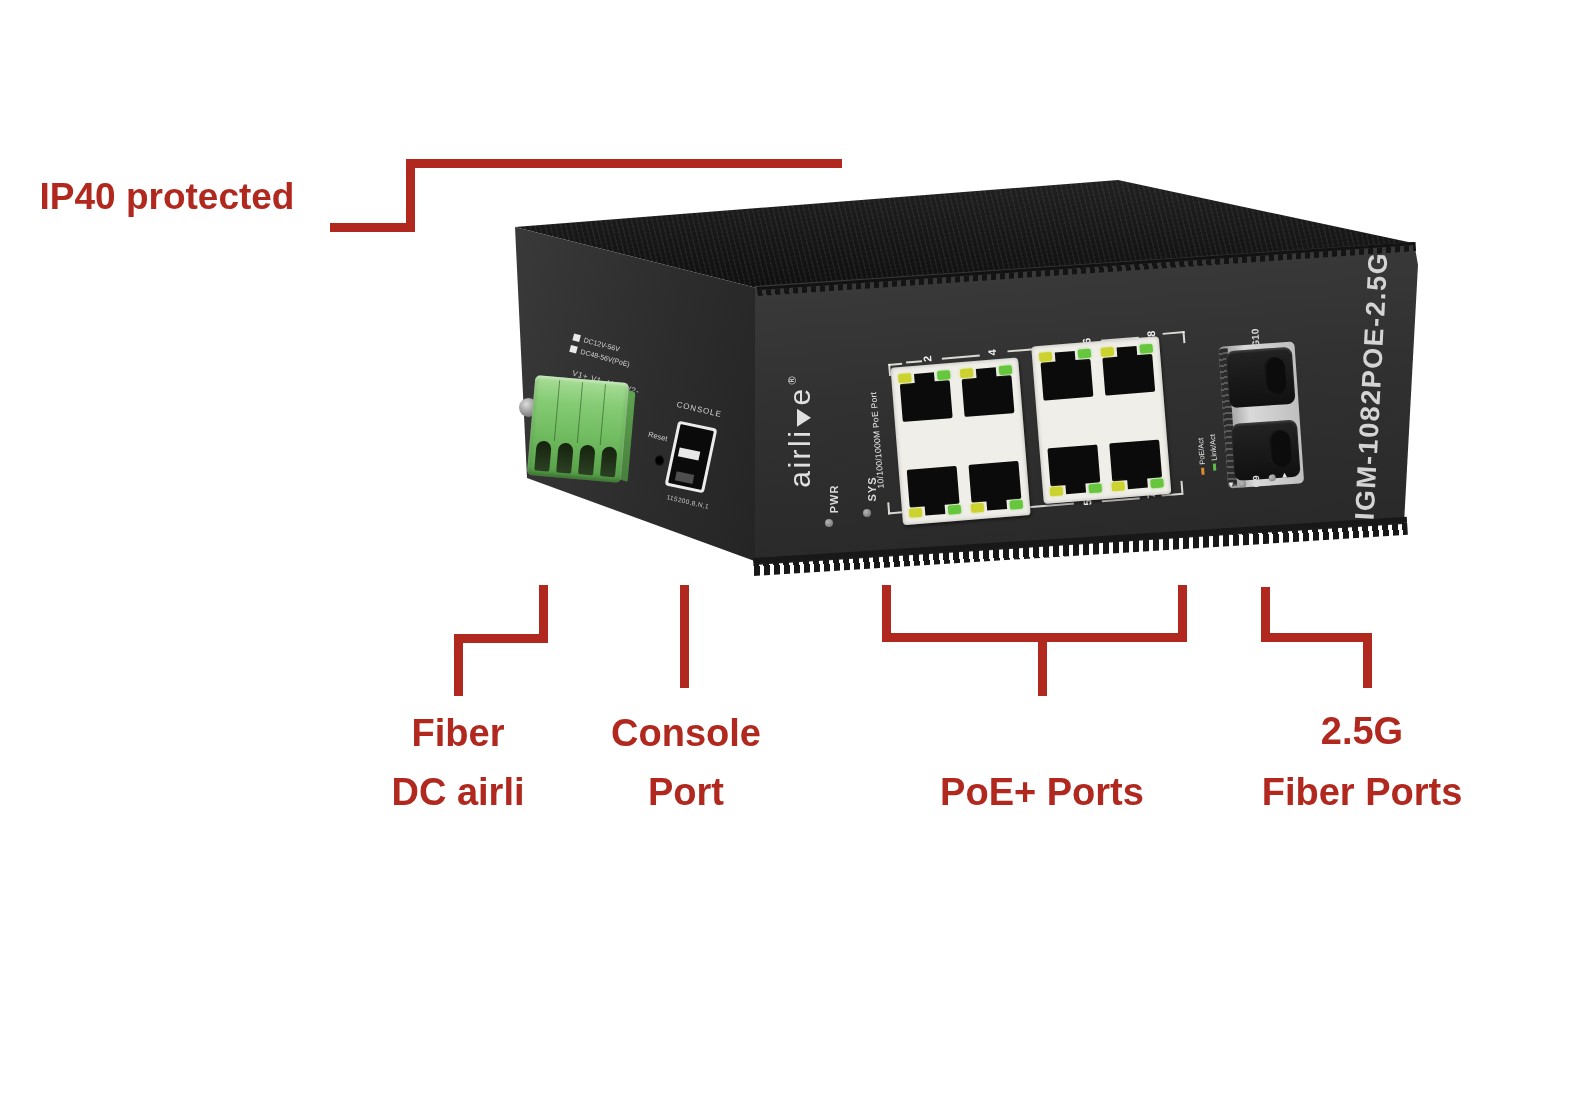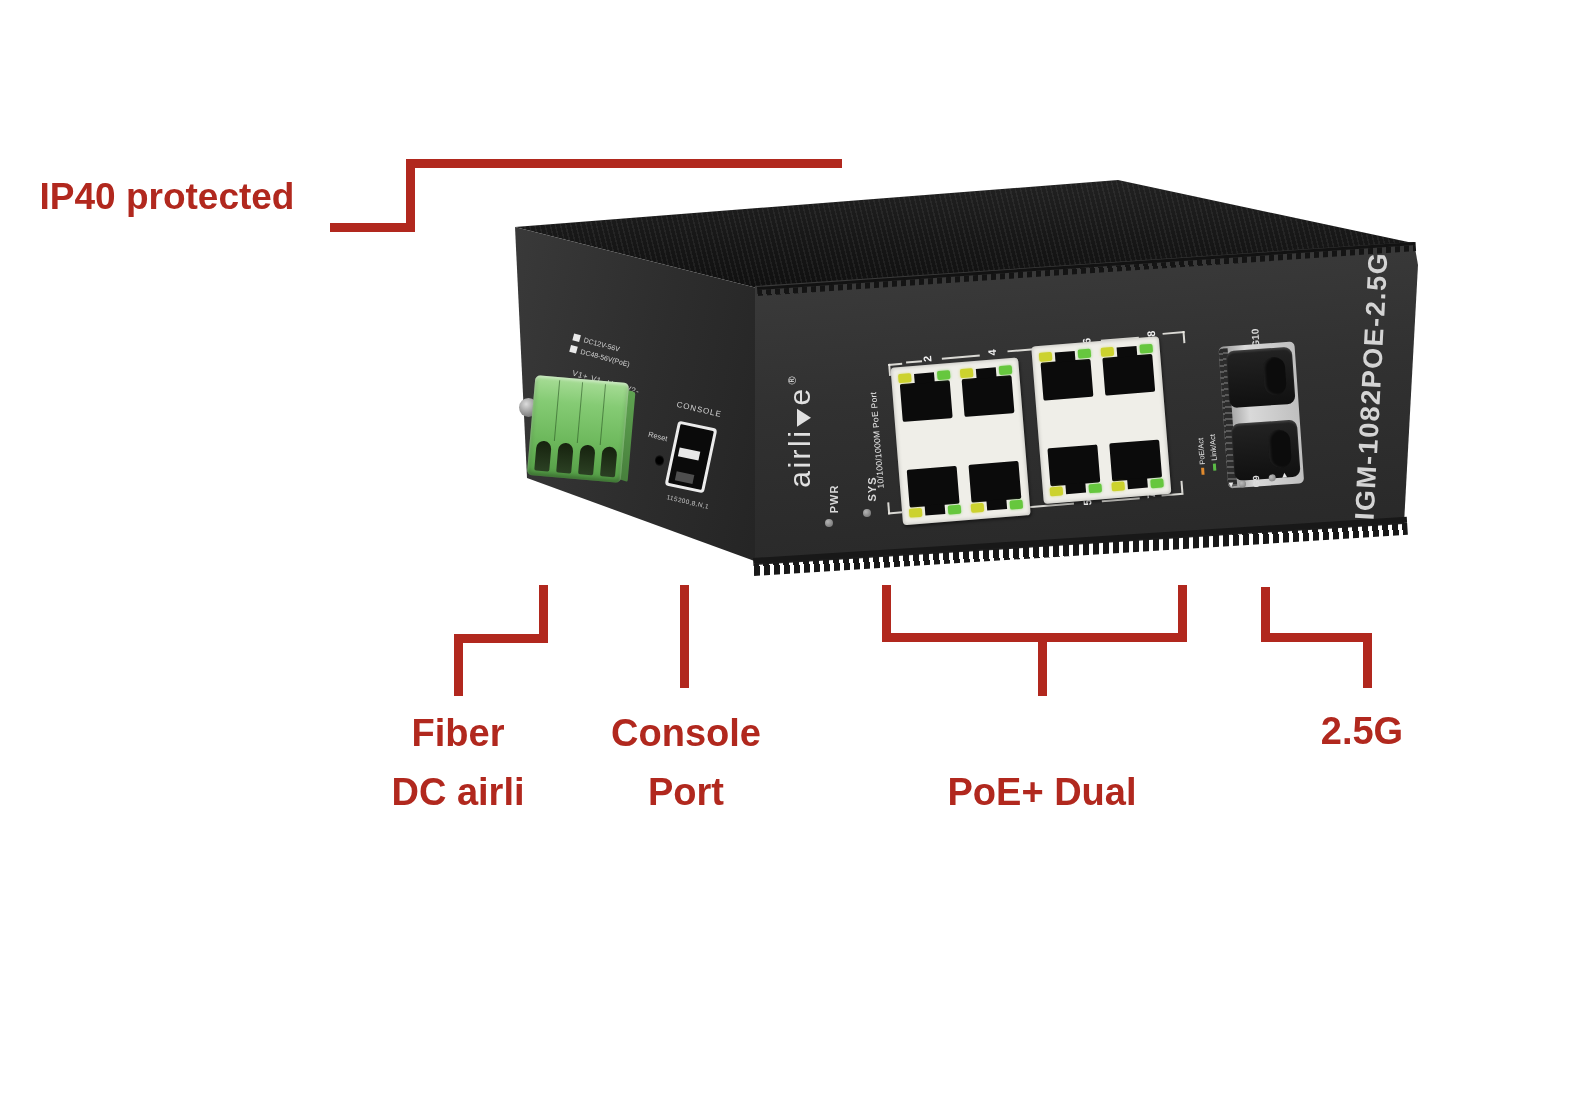--- a/index.html
+++ b/index.html
@@ -295,20 +295,21 @@
   <div class="rlbl" style="left:338px;top:773px;width:240px;">DC airli</div>
 
   <div class="cl" style="left:680px;top:585px;width:9px;height:103px;"></div>
   <div class="rlbl" style="left:566px;top:714px;width:240px;">Console</div>
   <div class="rlbl" style="left:566px;top:773px;width:240px;">Port</div>
 
   <div class="cl" style="left:882px;top:585px;width:9px;height:57px;"></div>
   <div class="cl" style="left:1178px;top:585px;width:9px;height:57px;"></div>
   <div class="cl" style="left:882px;top:633px;width:305px;height:9px;"></div>
   <div class="cl" style="left:1038px;top:633px;width:9px;height:63px;"></div>
-  <div class="rlbl" style="left:902px;top:773px;width:280px;">PoE+ Dual</div>
+  <div class="rlbl" style="left:902px;top:773px;width:280px;">PoE+ Ports</div>
 
   <div class="cl" style="left:1261px;top:587px;width:9px;height:55px;"></div>
   <div class="cl" style="left:1261px;top:633px;width:111px;height:9px;"></div>
   <div class="cl" style="left:1363px;top:633px;width:9px;height:55px;"></div>
   <div class="rlbl" style="left:1222px;top:680px;width:280px;margin-top:32px;">2.5G</div>
+  <div class="rlbl" style="left:1222px;top:773px;width:280px;">Fiber Ports</div>
 
 </div>
 
 </body></html>

